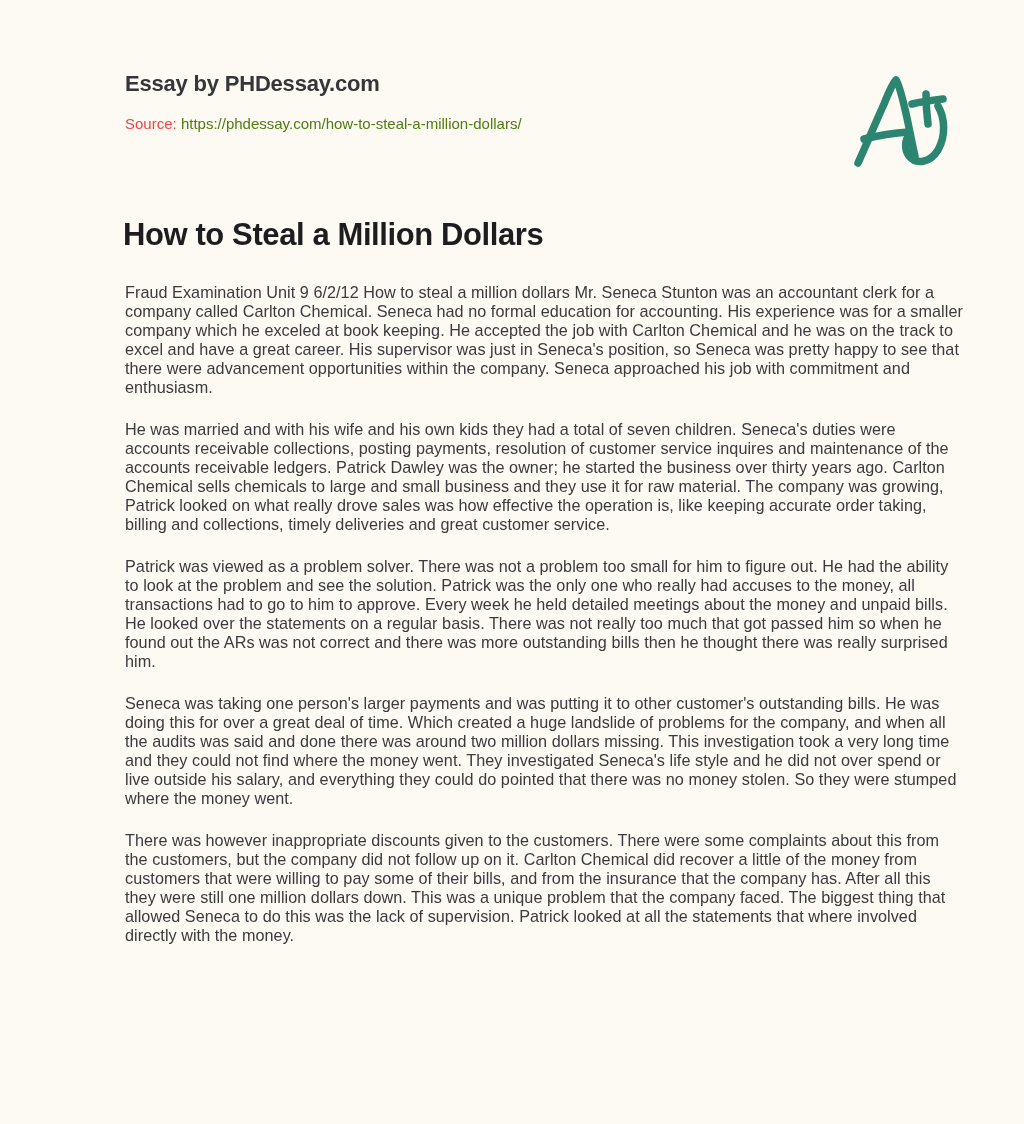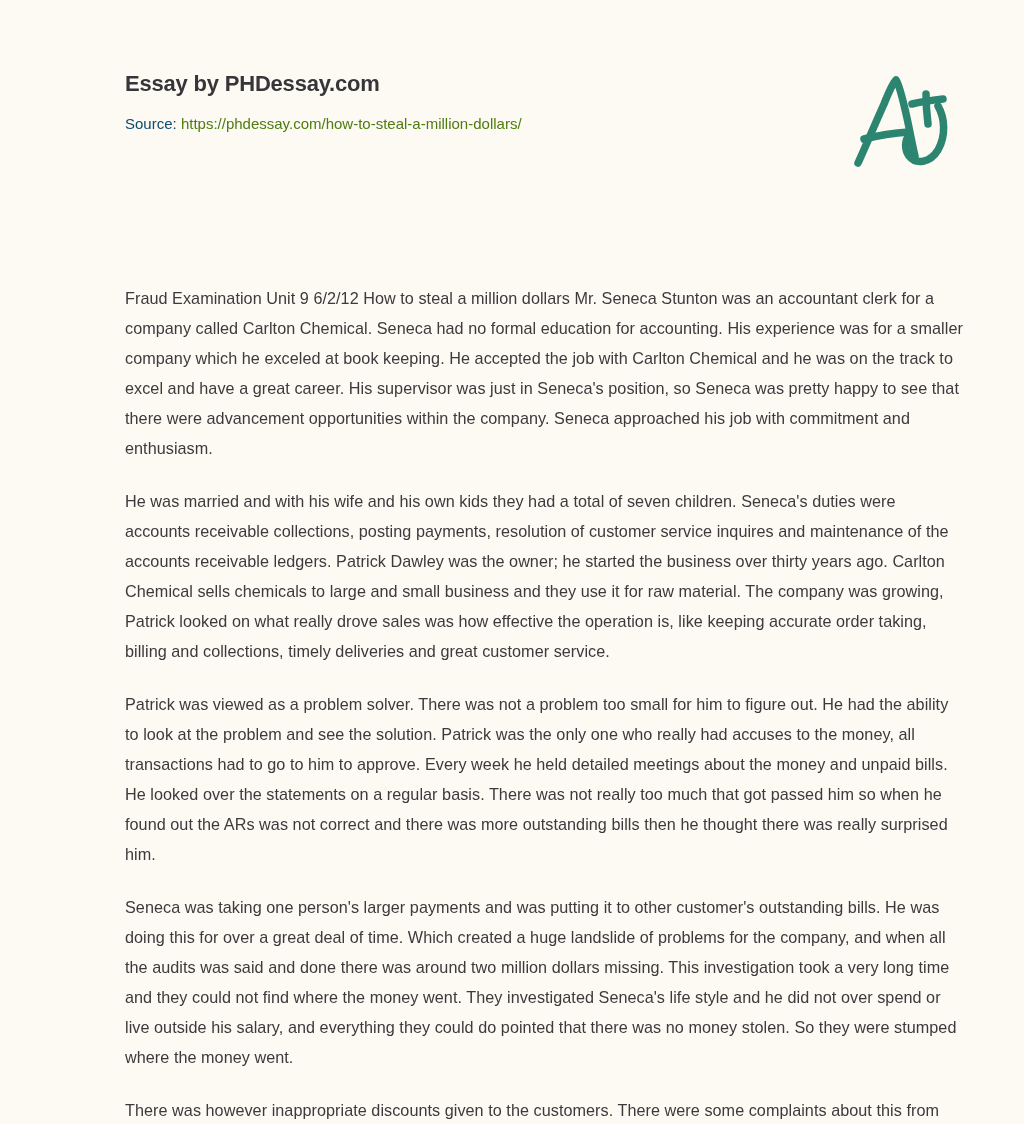--- a/index.html
+++ b/index.html
@@ -46,21 +46,21 @@
     white-space: nowrap;
   }
   .source-line {
     margin-top: 16px;
     font-size: 15px;
     line-height: 20px;
     color: #8f8d88;
     white-space: nowrap;
   }
   .source-label {
-    color: #0c4a6e;
+    color: #ef4444;
   }
   .source-url {
     color: #4d7c0f;
     text-decoration: none;
   }
 
   .logo {
     position: absolute;
     left: 812px;
     top: 66px;
@@ -90,21 +90,21 @@
   
   .article {
     position: absolute;
     left: 95px;
     top: 283px;
     width: 838px;
   }
   .article p {
     margin: 0 0 23px 0;
     font-size: 16.2px;
-    line-height: 30px;
+    line-height: 19px;
     color: #3b3b3d;
     text-align: left;
     letter-spacing: 0.05px;
   }
   .article p:last-child {
     margin-bottom: 0;
   }
   .truncated {
     overflow: hidden;
   }
@@ -136,20 +136,21 @@
 
         <path d="M70 38 C78 36, 92 34, 101 33"></path>
 
         <path d="M96 40 C103 52, 104 70, 96 84 C88 97, 74 99, 67 90
                  C62 83, 63 74, 67 69"></path>
       </svg>
     </div>
 
   </div>
 
+  <h2 class="doc-title">How to Steal a Million Dollars</h2>
 
   <div class="article truncated">
     <p>Fraud Examination Unit 9 6/2/12 How to steal a million dollars Mr. Seneca Stunton was an accountant clerk for a company called Carlton Chemical. Seneca had no formal education for accounting. His experience was for a smaller company which he exceled at book keeping. He accepted the job with Carlton Chemical and he was on the track to excel and have a great career. His supervisor was just in Seneca's position, so Seneca was pretty happy to see that there were advancement opportunities within the company. Seneca approached his job with commitment and enthusiasm.</p>
     <p>He was married and with his wife and his own kids they had a total of seven children. Seneca's duties were accounts receivable collections, posting payments, resolution of customer service inquires and maintenance of the accounts receivable ledgers. Patrick Dawley was the owner; he started the business over thirty years ago. Carlton Chemical sells chemicals to large and small business and they use it for raw material. The company was growing, Patrick looked on what really drove sales was how effective the operation is, like keeping accurate order taking, billing and collections, timely deliveries and great customer service.</p>
     <p>Patrick was viewed as a problem solver. There was not a problem too small for him to figure out. He had the ability to look at the problem and see the solution. Patrick was the only one who really had accuses to the money, all transactions had to go to him to approve. Every week he held detailed meetings about the money and unpaid bills. He looked over the statements on a regular basis. There was not really too much that got passed him so when he found out the ARs was not correct and there was more outstanding bills then he thought there was really surprised him.</p>
     <p>Seneca was taking one person's larger payments and was putting it to other customer's outstanding bills. He was doing this for over a great deal of time. Which created a huge landslide of problems for the company, and when all the audits was said and done there was around two million dollars missing. This investigation took a very long time and they could not find where the money went. They investigated Seneca's life style and he did not over spend or live outside his salary, and everything they could do pointed that there was no money stolen. So they were stumped where the money went.</p>
     <p>There was however inappropriate discounts given to the customers. There were some complaints about this from the customers, but the company did not follow up on it. Carlton Chemical did recover a little of the money from customers that were willing to pay some of their bills, and from the insurance that the company has. After all this they were still one million dollars down. This was a unique problem that the company faced. The biggest thing that allowed Seneca to do this was the lack of supervision. Patrick looked at all the statements that where involved directly with the money.</p>
 
   </div>
 

